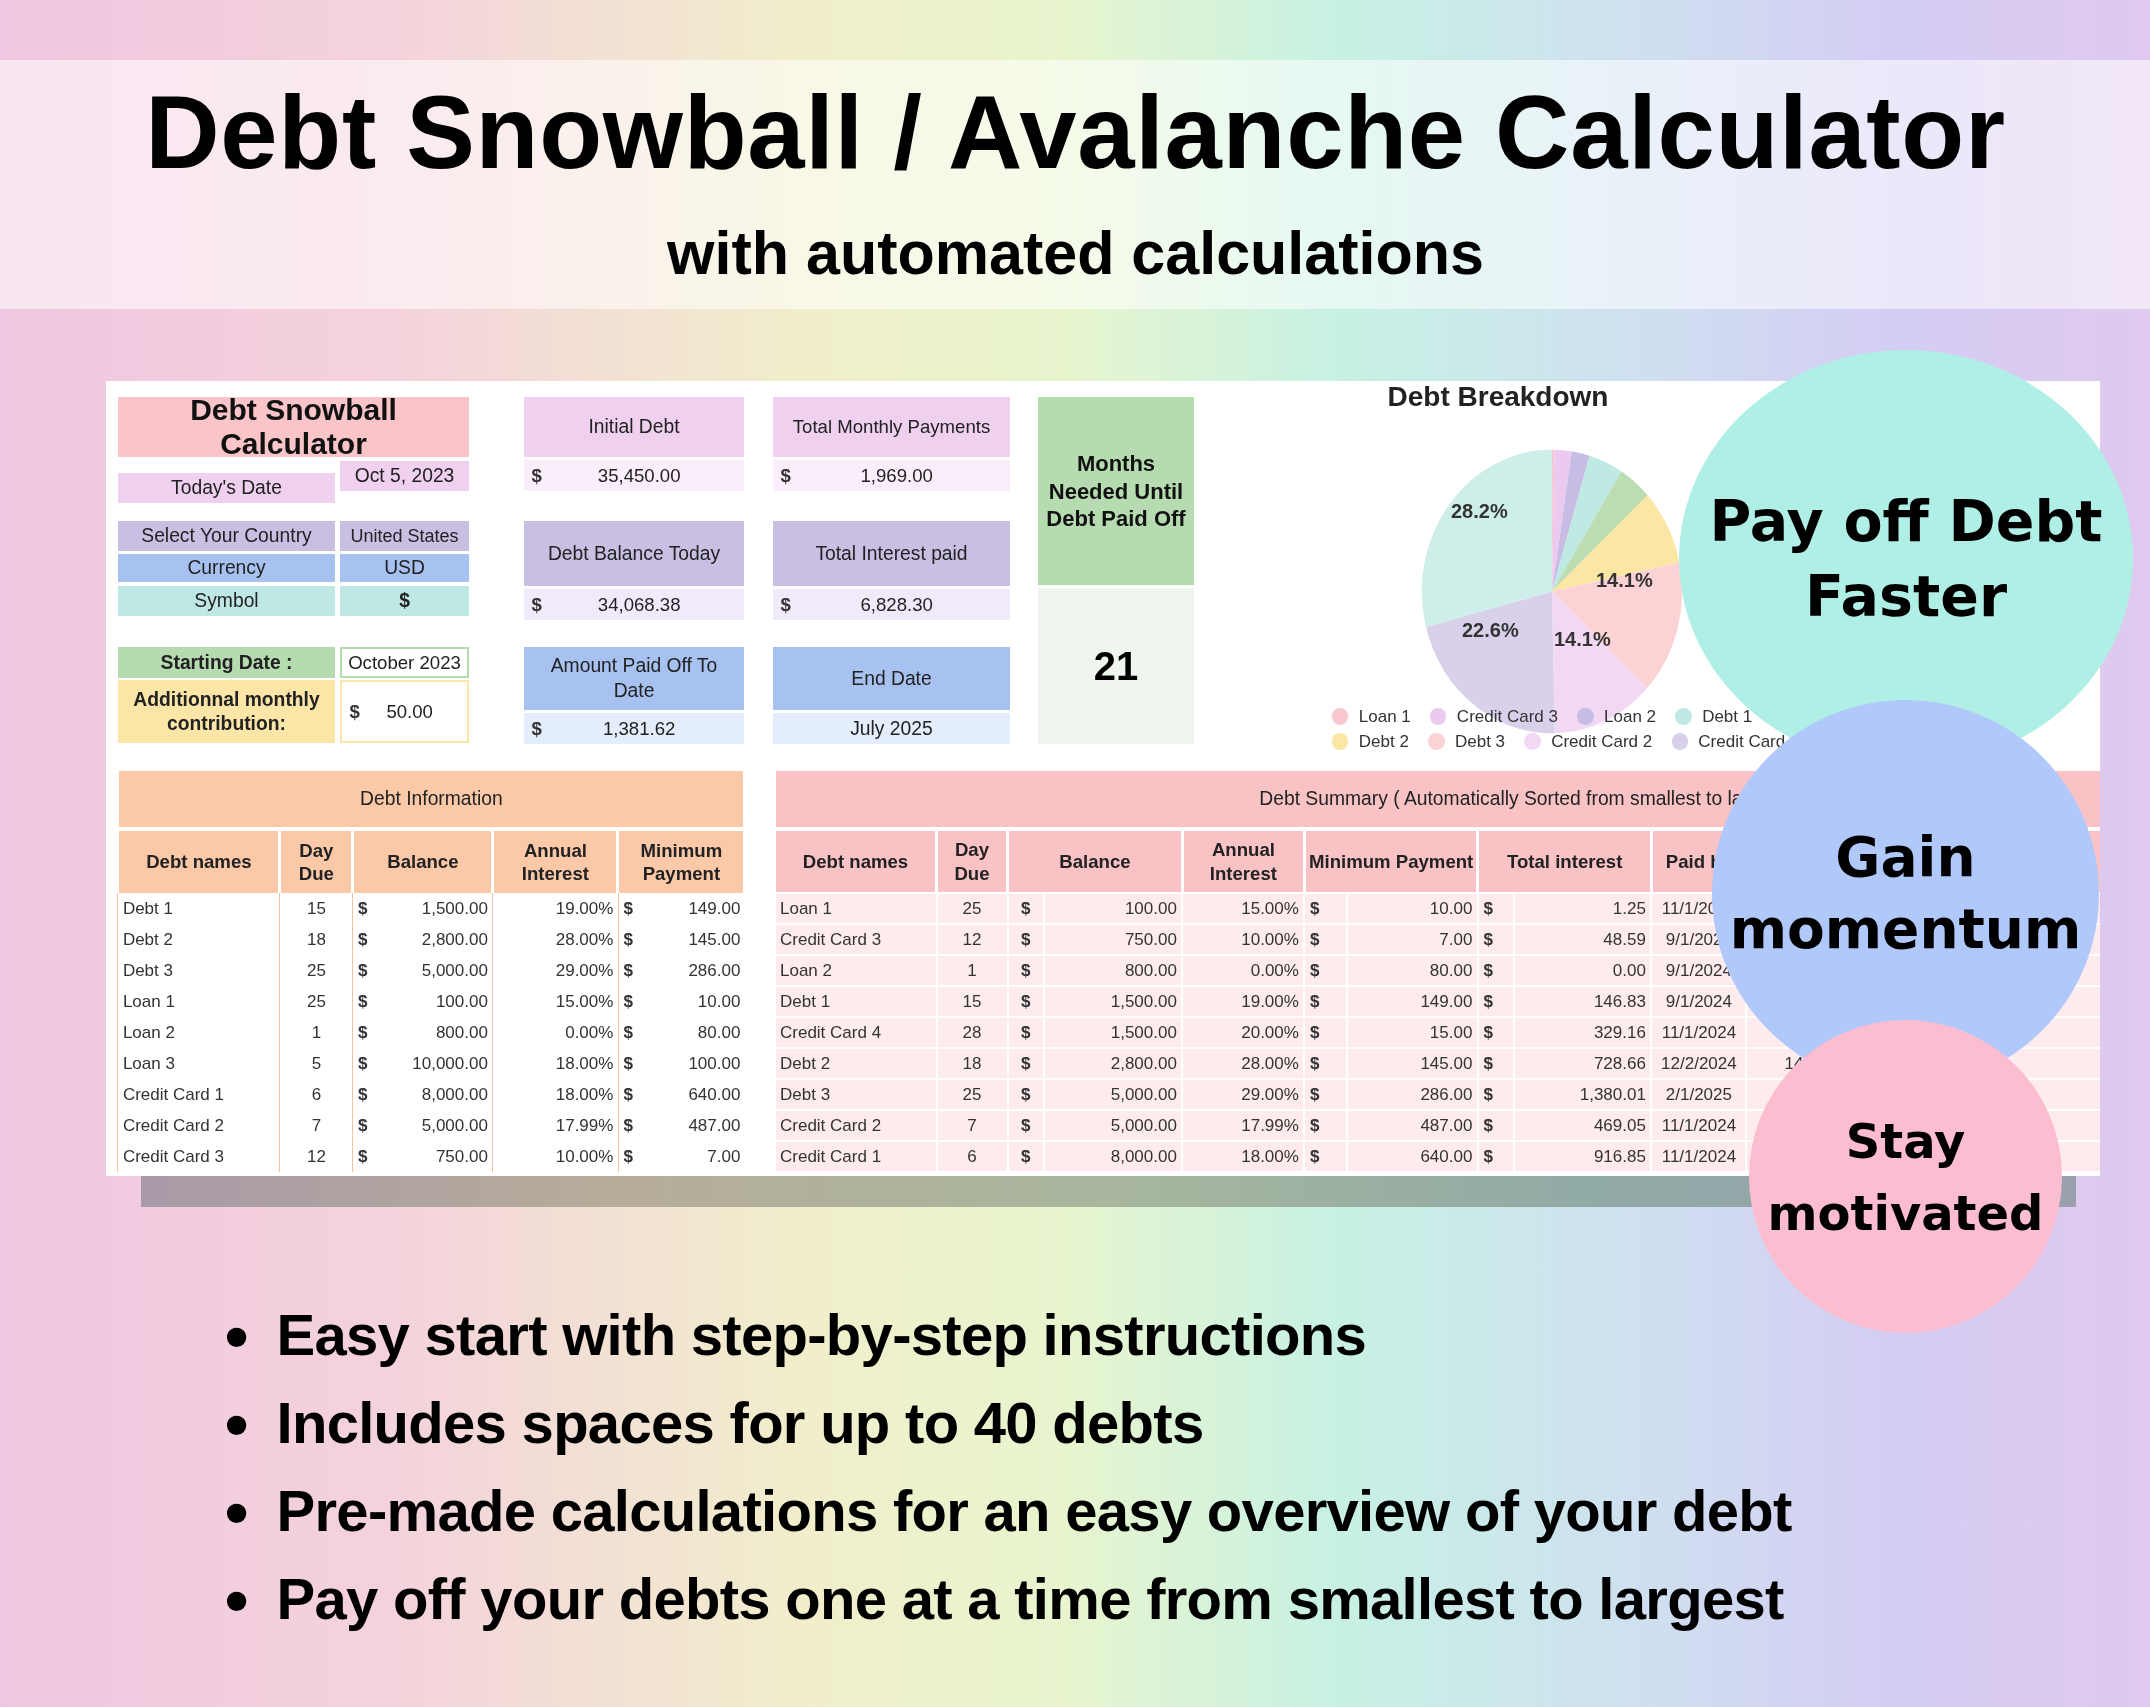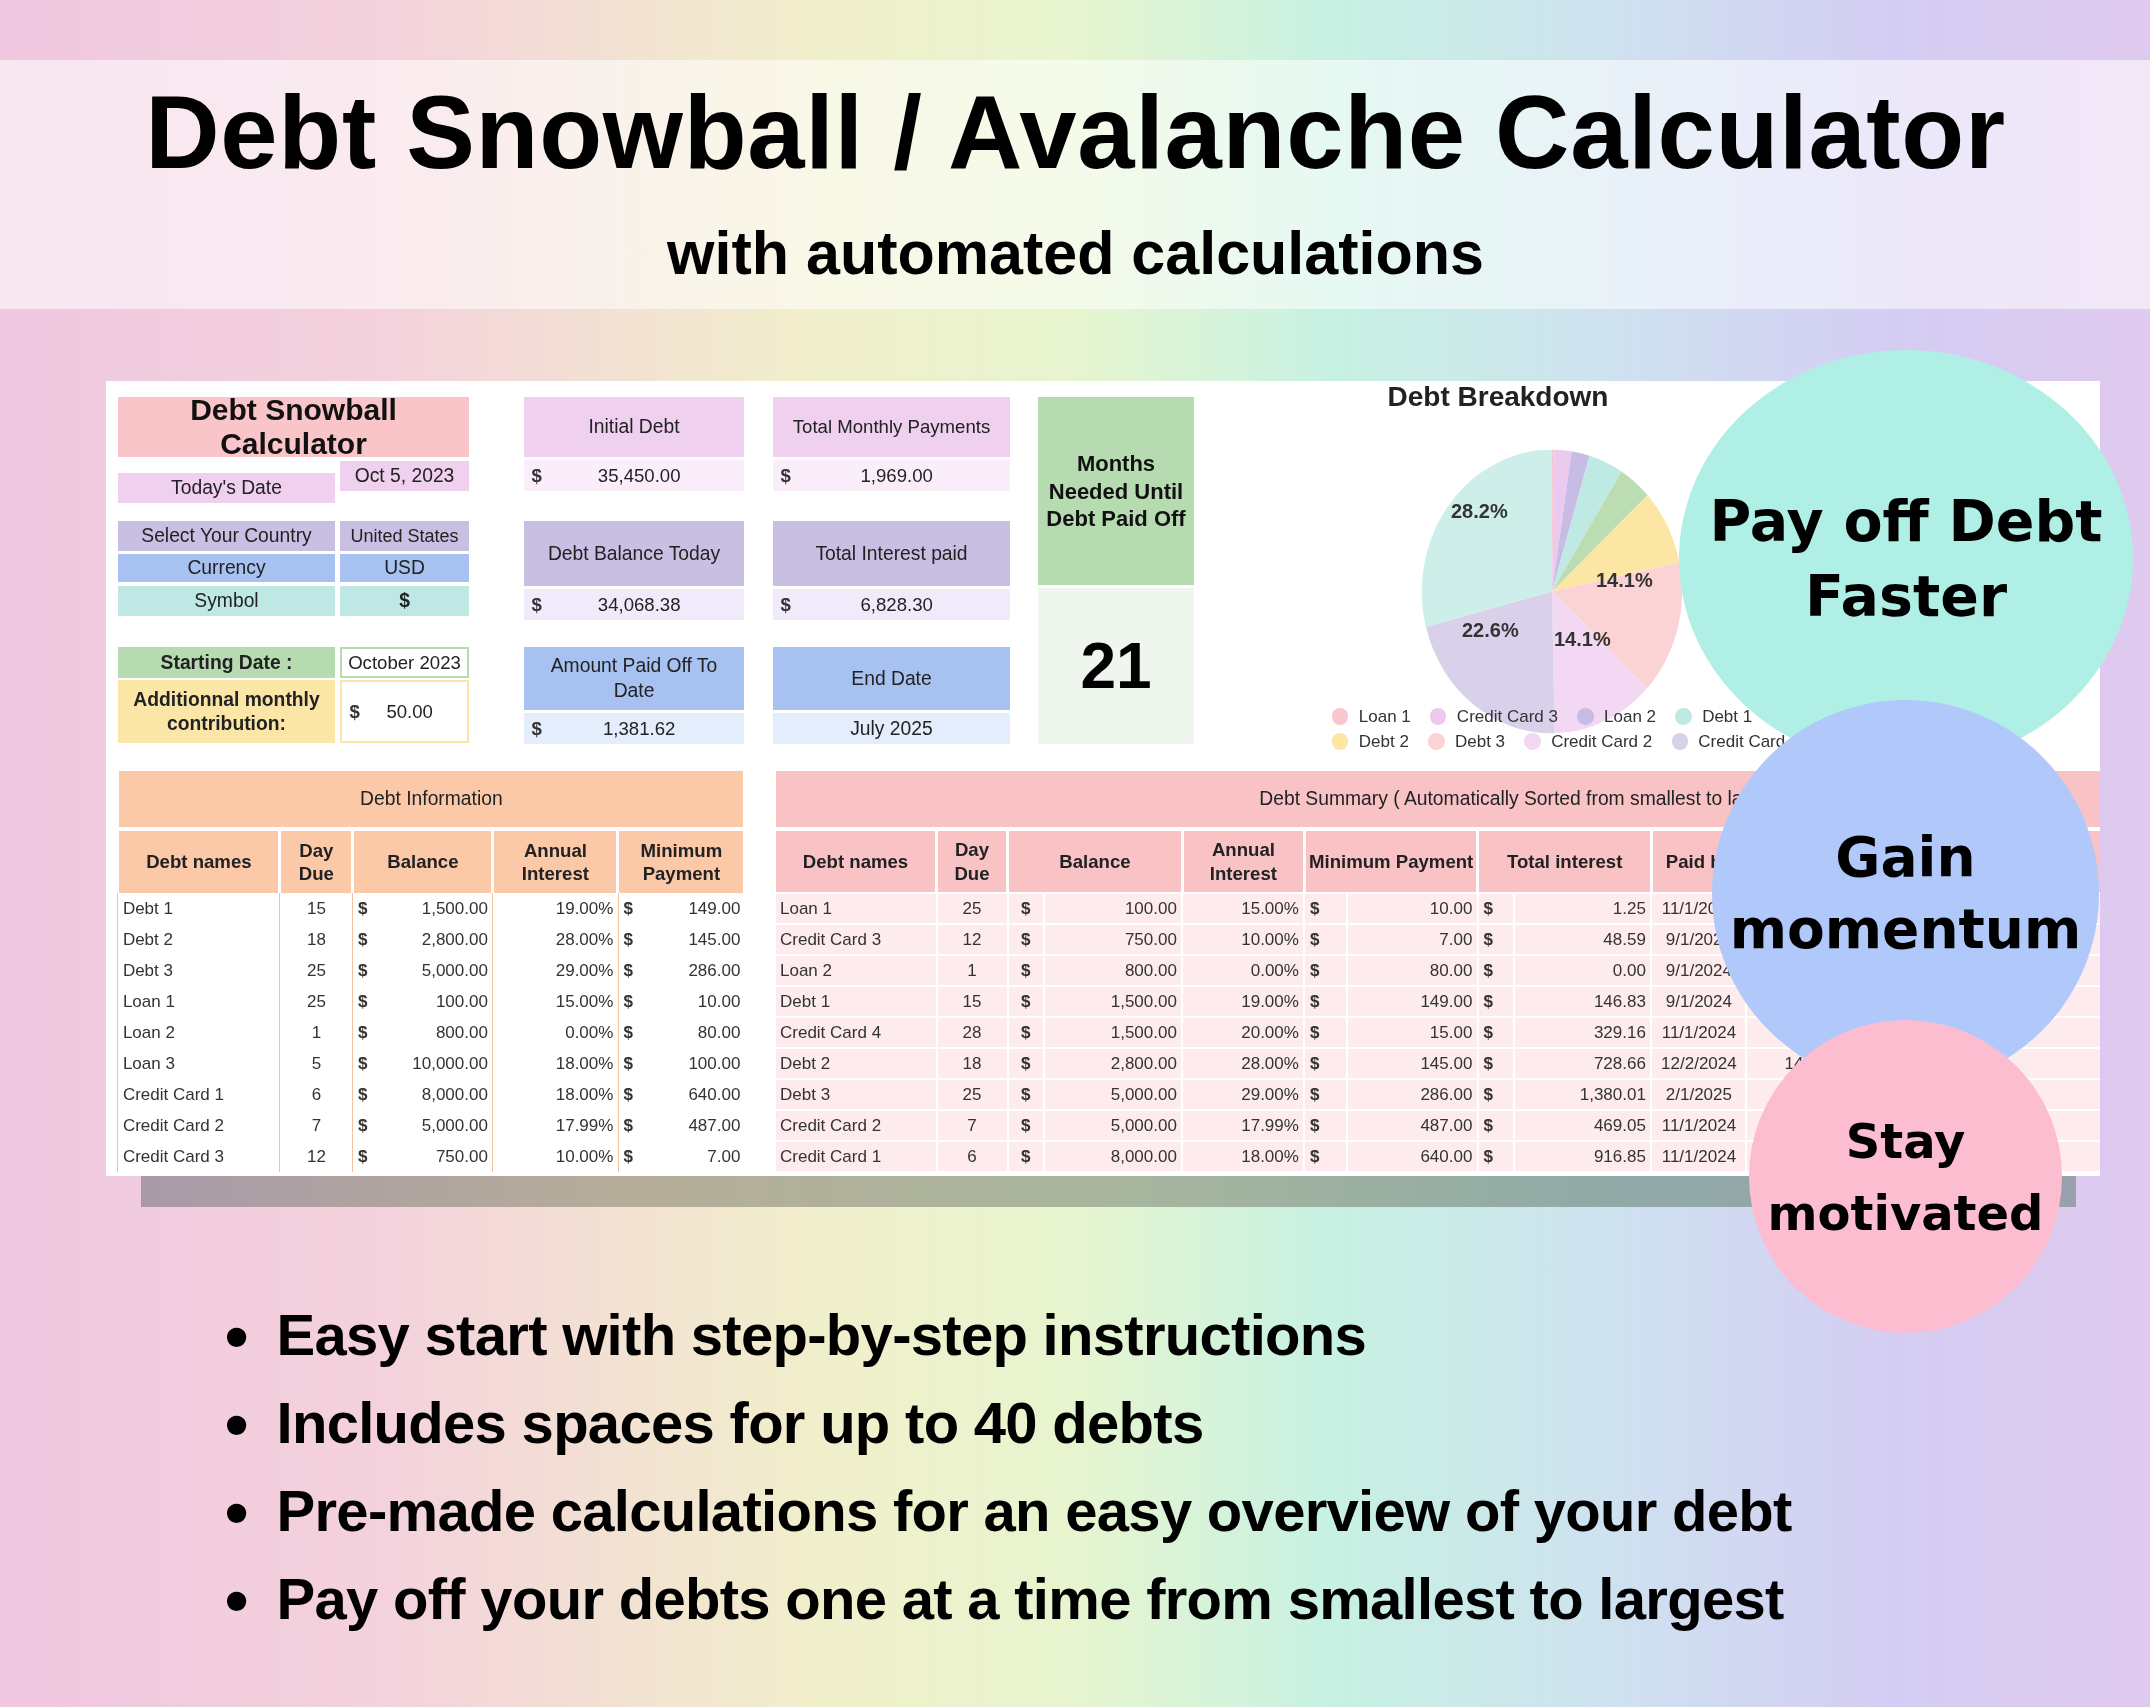--- a/index.html
+++ b/index.html
@@ -134,21 +134,21 @@
   </div>
   <div class="cell c-lav" style="left:667px;top:140px;width:237px;height:65px;font-size:19.3px;">Total Interest paid</div>
   <div class="money c-llav" style="left:667px;top:208px;width:237px;height:31px;">
     <span class="dol">$</span>
     <span class="num">6,828.30</span>
   </div>
   <div class="cell c-blue" style="left:667px;top:266px;width:237px;height:63px;font-size:19.3px;">End Date</div>
   <div class="cell c-lblue" style="left:667px;top:332px;width:237px;height:31px;font-size:19.3px;">July 2025</div>
 
   <div class="cell c-green" style="left:932px;top:16.4px;width:156px;height:188px;font-size:22px;font-weight:700;line-height:1.25;padding:8px 6px;color:#111;">Months Needed Until Debt Paid Off</div>
-  <div class="cell c-lgreen" style="left:932px;top:207px;width:156px;height:156px;font-size:64px;font-weight:700;color:#000;">21</div>
+  <div class="cell c-lgreen" style="left:932px;top:207px;width:156px;height:156px;font-size:40px;font-weight:700;color:#000;">21</div>
 
   <div class="pie-title" style="left:1206px;width:372px;">Debt Breakdown</div>
   <svg style="position:absolute;left:1304px;top:54px;" width="284" height="313" viewBox="-191 -210 382 420">
     <g transform="scale(1,1.09)">
 
       <path d="M0,0 L0,-175 A175,175 0 0,1 3.3,-175 Z" fill="#f8c7cf"></path>
       <path d="M0,0 L3.3,-175 A175,175 0 0,1 26.5,-173 Z" fill="#ecc9ef"></path>
       <path d="M0,0 L26.5,-173 A175,175 0 0,1 50.6,-167.5 Z" fill="#c6bce4"></path>
       <path d="M0,0 L50.6,-167.5 A175,175 0 0,1 93.5,-148 Z" fill="#bfe9e3"></path>
       <path d="M0,0 L93.5,-148 A175,175 0 0,1 128.5,-118.8 Z" fill="#bcdcb1"></path>

